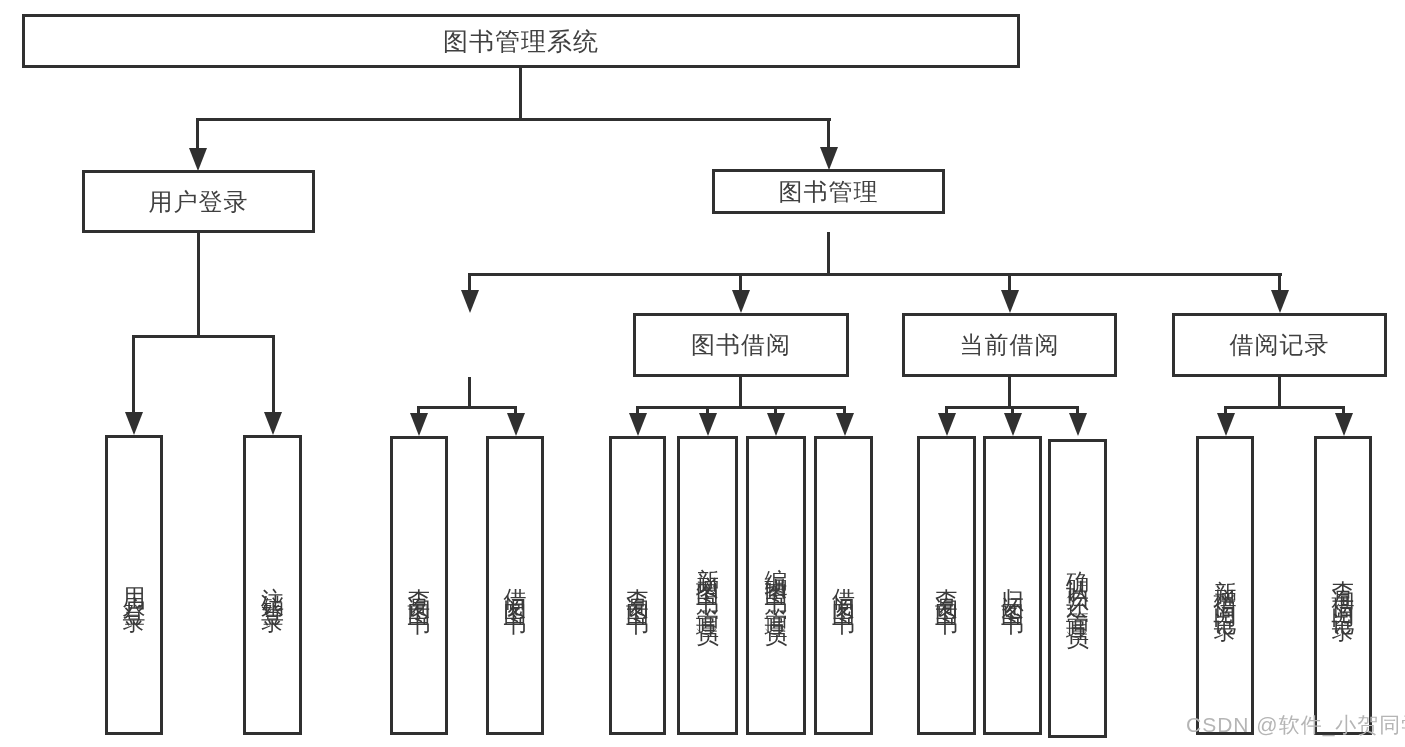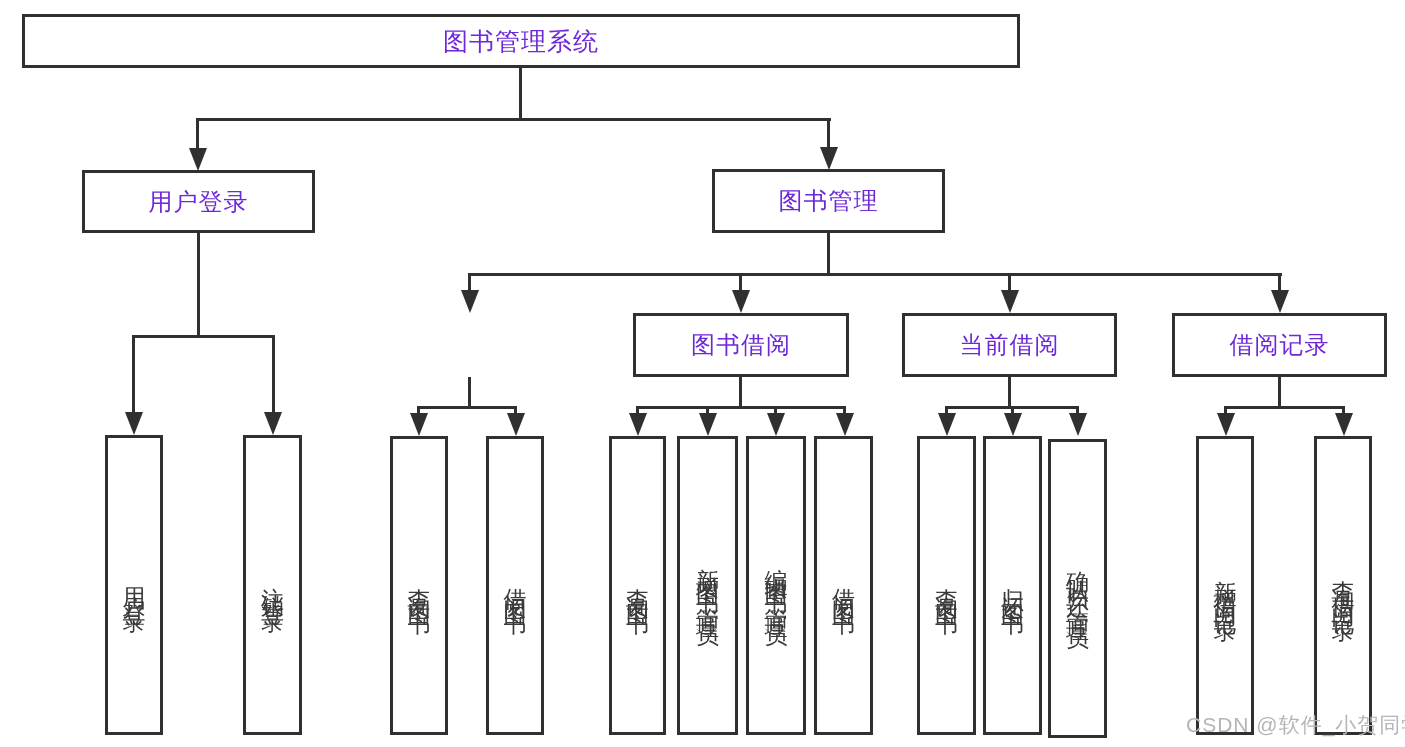--- a/index.html
+++ b/index.html
@@ -4,21 +4,21 @@
 <style>
   html,body{margin:0;padding:0;background:#ffffff;}
   .canvas{
     position:relative;width:1405px;height:747px;background:#ffffff;
     font-family:"Liberation Sans",sans-serif;color:#333333;overflow:hidden;
   }
   .box{
     position:absolute;box-sizing:border-box;border:3px solid #303030;background:#ffffff;
     display:flex;align-items:center;justify-content:center;text-align:center;
   }
-  .hlabel{font-size:24px;letter-spacing:1px;color:#6d28d9;font-family:Liberation Serif, serif;}
+  .hlabel{font-size:24px;letter-spacing:1px;color:#404040;font-family:Liberation Serif, serif;}
   .root-label{font-size:25px;}
   .leaf{top:436px;height:299px;}
   .leaf .vtext{
     writing-mode:vertical-lr;text-orientation:mixed;
     font-size:23px;letter-spacing:8px;line-height:1;color:#3a3a3a;
   }
   .line{position:absolute;background:#303030;}
   .arrowhead{
     position:absolute;width:0;height:0;
     border-left:9px solid transparent;border-right:9px solid transparent;
@@ -41,21 +41,21 @@
   <div class="line" style="left:519px;top:68px;width:3px;height:53px;"></div>
   <div class="line" style="left:196px;top:118px;width:635px;height:3px;"></div>
   <div class="line" style="left:196px;top:118px;width:3px;height:36px;"></div>
   <div class="arrowhead" style="left:189px;top:148px;"></div>
   <div class="line" style="left:827px;top:118px;width:3px;height:36px;"></div>
   <div class="arrowhead" style="left:820px;top:147px;"></div>
 
   <div class="box hlabel" style="left:82px;top:170px;width:233px;height:63px;">
     <span>用户登录</span>
   </div>
-  <div class="box hlabel" style="left:712px;top:169px;width:233px;height:64px;">
+  <div class="box hlabel" style="left:712px;top:169px;width:233px;height:45px;">
     <span>图书管理</span>
   </div>
 
   <div class="line" style="left:197px;top:233px;width:3px;height:105px;"></div>
   <div class="line" style="left:132px;top:335px;width:143px;height:3px;"></div>
   <div class="line" style="left:132px;top:335px;width:3px;height:80px;"></div>
   <div class="arrowhead" style="left:125px;top:412px;"></div>
   <div class="line" style="left:272px;top:335px;width:3px;height:80px;"></div>
   <div class="arrowhead" style="left:264px;top:412px;"></div>
 

